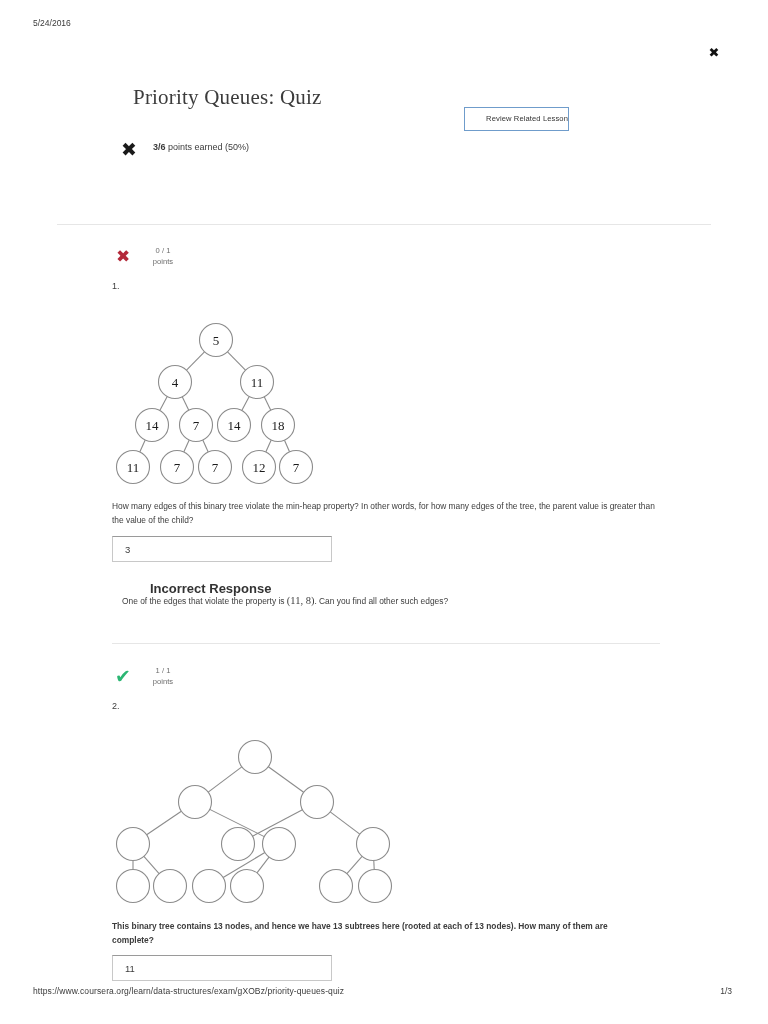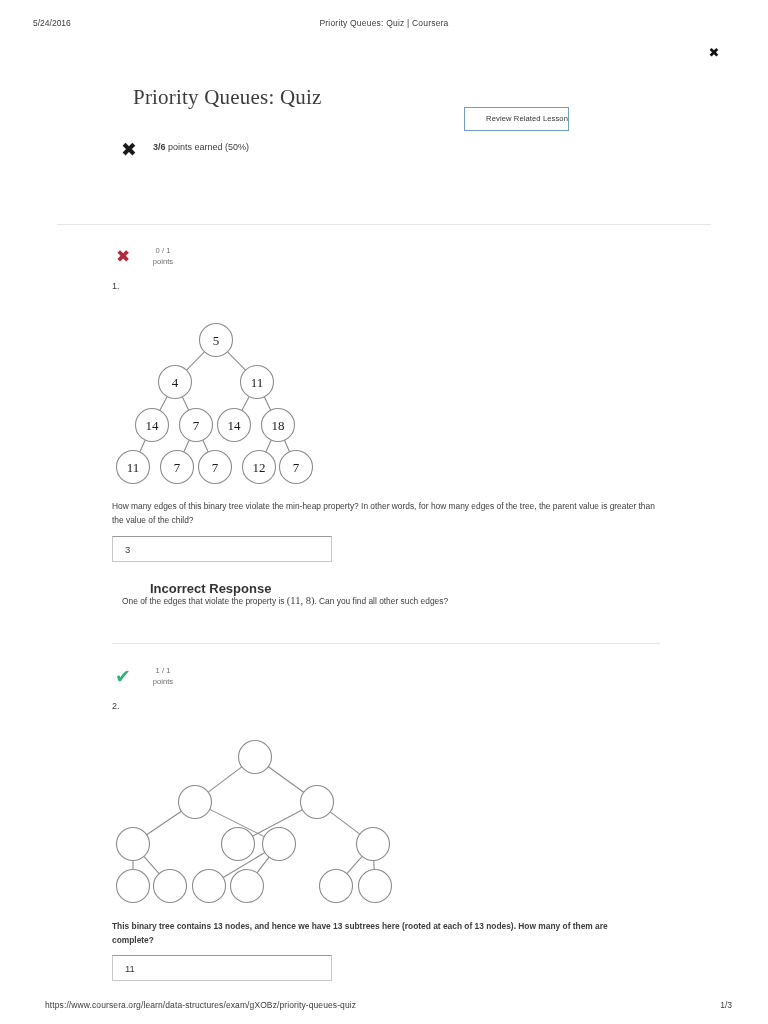--- a/index.html
+++ b/index.html
@@ -20,25 +20,24 @@
     top: 18px; left: 0; right: 0;
     height: 14px;
     font-size: 8.5px;
     color: #3a3a3a;
   }
   .print-date { position: absolute; left: 33px; top: 0; white-space: nowrap; }
   .print-title { position: absolute; left: 0; right: 0; top: 0; text-align: center; letter-spacing: .2px; }
 
   .print-footer {
     position: absolute;
-    bottom: 10px; left: 0; right: 0;
+    bottom: 24px; left: 0; right: 0;
     height: 14px;
     font-size: 8.5px;
     color: #3a3a3a;
-    margin-left: 12px;
   }
   .footer-url { position: absolute; left: 33px; top: 0; white-space: nowrap; letter-spacing: .1px; }
   .footer-page { position: absolute; right: 36px; top: 0; }
 
   
   .close-icon {
     position: absolute;
     right: 47px; top: 46px;
     width: 14px; height: 14px;
     font-size: 13px;
@@ -190,21 +189,20 @@
     fill: #1c1c1c;
     text-anchor: middle;
     dominant-baseline: central;
   }
 </style>
 </head>
 <body>
 
 <div class="print-header">
   <span class="print-date">5/24/2016</span>
-  <span class="print-title">Priority Queues: Quiz | Coursera</span>
 </div>
 
 <div class="close-icon">✖</div>
 
 <div class="page">
 
   <div class="quiz-title">Priority Queues: Quiz</div>
 
   <div class="review-lesson-btn">Review Related Lesson</div>
 

